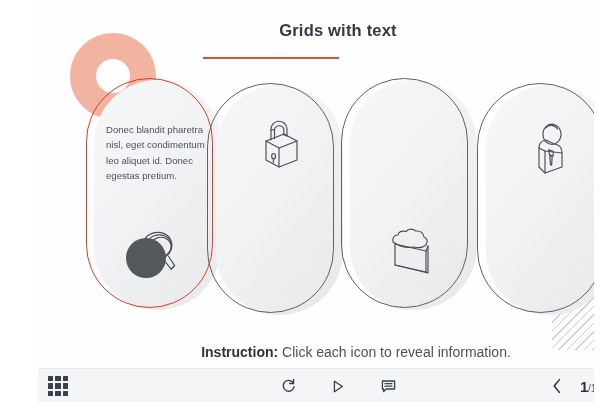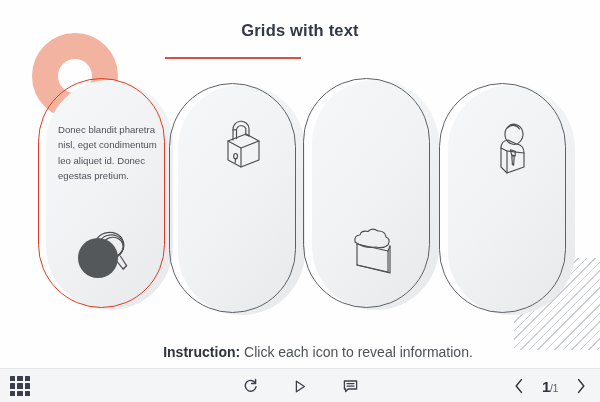--- a/index.html
+++ b/index.html
@@ -7,24 +7,25 @@
   html, body {
     width: 600px;
     height: 402px;
     overflow: hidden;
     background: #ffffff;
     font-family: "Liberation Sans", sans-serif;
   }
 
   #slide {
     position: relative;
-    width: 600px;
+    width: 556px;
     height: 402px;
     background: #ffffff;
     overflow: hidden;
+    margin-left: 38px;
   }
 
   
   #stage {
     position: absolute;
     left: 0; top: 0;
     width: 600px;
     height: 368px;
     background: #fefefe;
     overflow: hidden;
@@ -88,21 +89,21 @@
     background: linear-gradient(128deg, #f6f7f8 0%, #f1f2f4 48%, #e6e8ea 100%);
   }
   .card .ring {
     position: absolute;
     left: 0; top: 0;
     width: 100%; height: 100%;
     border-radius: 64px;
     pointer-events: none;
   }
   
-  .card-1 { left: 46px;  top: 80px; }
+  .card-1 { left: 56px;  top: 80px; }
   .card-1 .ring {
     left: -8px; top: -2px;
     width: 127px; height: 230px;
     border: 1.3px solid #e03b24;
     border-radius: 64px;
   }
   .card-2 { left: 178px; top: 85px; }
   .card-3 { left: 312px; top: 80px; }
   .card-4 { left: 448px; top: 85px; }
   .card-2 .ring, .card-3 .ring, .card-4 .ring {

